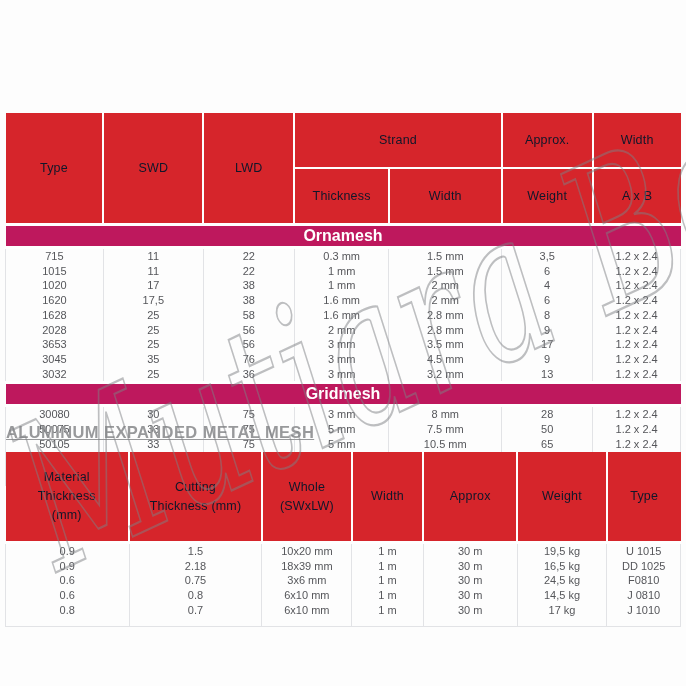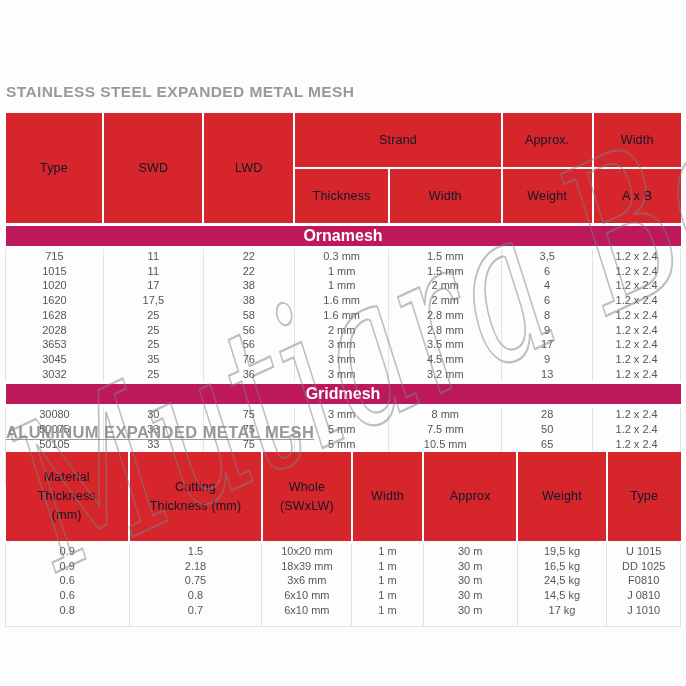--- a/index.html
+++ b/index.html
@@ -59,21 +59,20 @@
     .watermark { color:transparent; -webkit-text-stroke:1.5px rgba(125,127,131,0.5); }
   }
 </style>
 </head>
 <body>
 
 <div class="page">
 
   <div class="watermark">Mutiara Bes</div>
 
-  <h1 class="title t1">STAINLESS STEEL EXPANDED METAL MESH</h1>
 
   <table class="spec stainless">
     <colgroup>
       <col style="width:14.5%">
         <col style="width:14.8%">
         <col style="width:13.5%">
       <col style="width:14.0%">
         <col style="width:16.7%">
         <col style="width:13.5%">
       <col style="width:13.0%">

